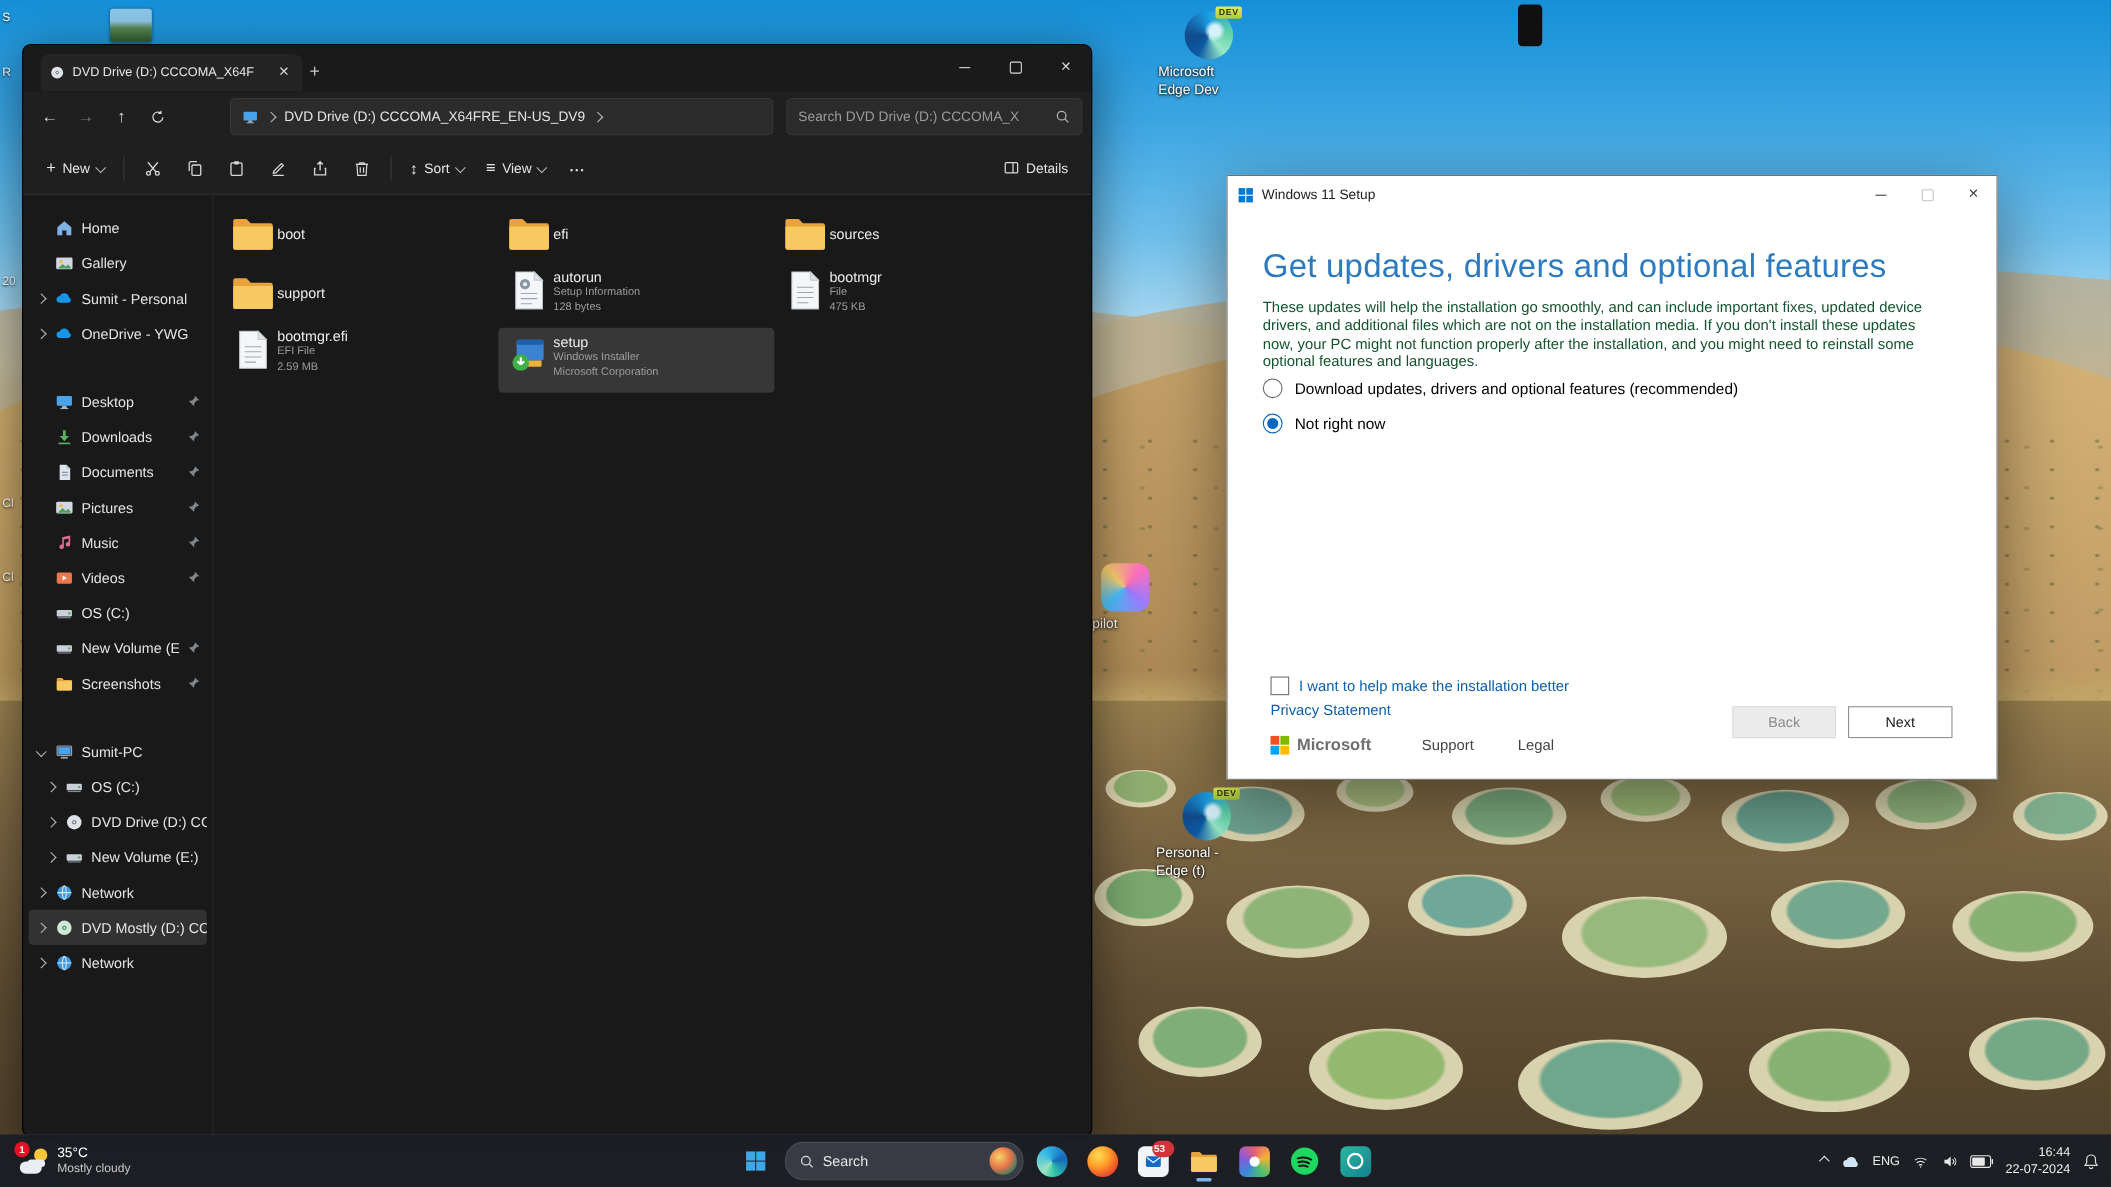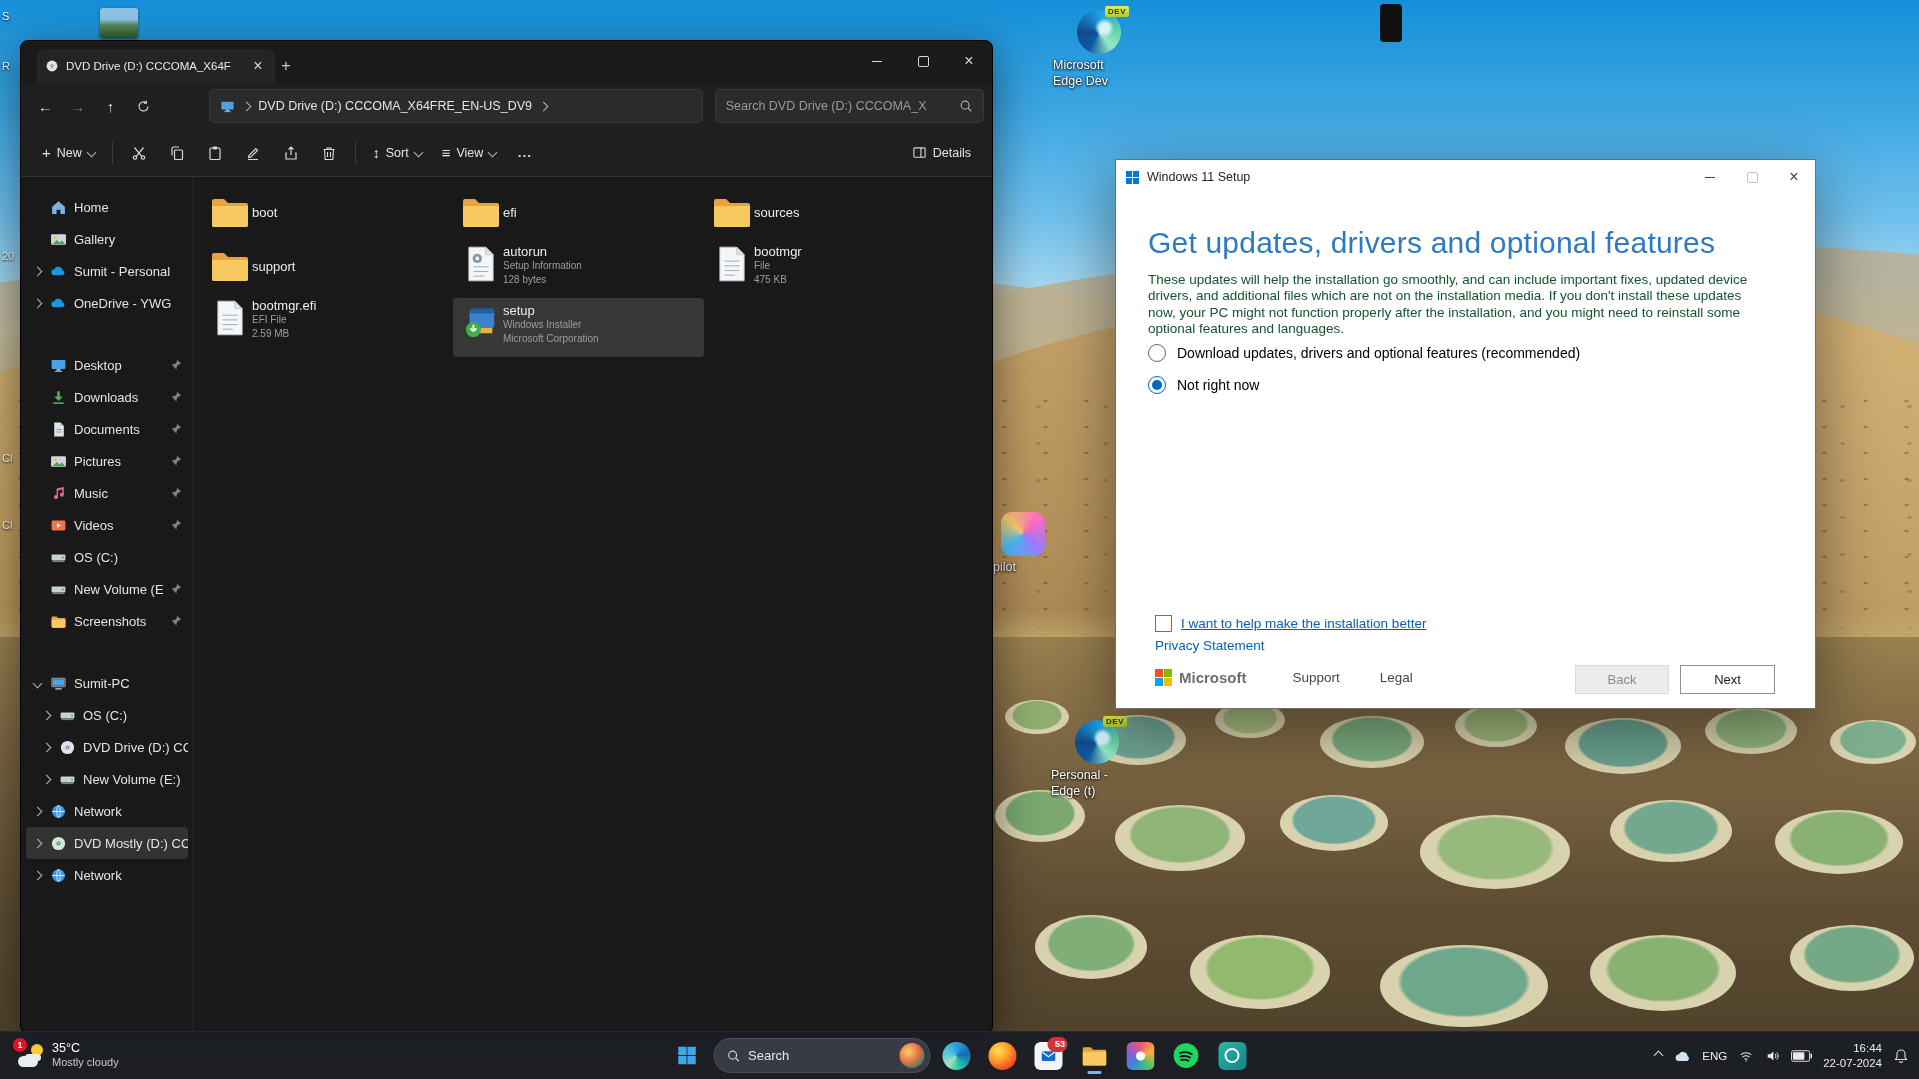--- a/index.html
+++ b/index.html
@@ -106,27 +106,27 @@
   .dlg h1{margin:32px 0 0;font-size:30px;font-weight:300;color:#2e7abf;letter-spacing:.2px}
   .dlg .desc{margin-top:12px;font-size:13.5px;line-height:1.22;color:#14532d}
   .opts{margin-top:4px}
   .opt{display:flex;align-items:center;gap:11px;height:22px;margin-bottom:10px;font-size:14px;color:#000}
   .radio{width:16px;height:16px;border-radius:50%;border:1px solid #666;flex:none;position:relative;background:#fff}
   .radio.on{border-color:#0067c0}
   .radio.on::after{content:"";position:absolute;inset:3px;border-radius:50%;background:#0067c0}
   .helprow{position:absolute;left:39px;top:455px;display:flex;align-items:center;gap:9px}
   .cb{width:15px;height:15px;border:1px solid #707070;background:#fff;flex:none}
   .linkblue{font-size:13.5px;color:#0b5fad}
-  .ul{text-decoration:underline}
+  .ul{}
   .privacy{position:absolute;left:39px;top:478px}
   .dlg-footer{position:absolute;left:39px;top:509px;display:flex;align-items:center}
   .mslogo{display:grid;grid-template-columns:8px 8px;grid-template-rows:8px 8px;gap:1px}
   .msname{margin-left:7px;font-size:15px;font-weight:600;color:#6f6f6f}
   .flink{font-size:13.5px;color:#454545}
-  .btn{position:absolute;top:505px;height:27px;font-size:13px;display:flex;align-items:center;justify-content:center}
+  .btn{position:absolute;top:482px;height:27px;font-size:13px;display:flex;align-items:center;justify-content:center}
   .btn.back{left:459px;width:92px;background:#ececec;border:1px solid #dadada;color:#8a8a8a}
   .btn.next{left:564px;width:93px;background:#fff;border:1px solid #8f8f8f;color:#1a1a1a}
 
   
   .taskbar{position:absolute;left:0;right:0;bottom:0;height:47px;z-index:40;background:rgba(26,29,36,.94);
     border-top:1px solid rgba(255,255,255,.05);display:flex;align-items:center;color:#eee}
   .weather{position:absolute;left:10px;top:0;height:100%;display:flex;align-items:center;gap:8px;padding:0 8px}
   .wico{width:26px;height:26px;position:relative}
   .wico::before{content:"";position:absolute;top:1px;right:1px;width:12px;height:12px;border-radius:50%;background:#f8c83a}
   .wico::after{content:"";position:absolute;bottom:2px;left:0;width:20px;height:11px;border-radius:7px;background:#e8eef4;box-shadow:5px -4px 0 -2px #e8eef4}
@@ -143,21 +143,21 @@
   .bingball{width:25px;height:25px;border-radius:50%;background:radial-gradient(circle at 35% 35%,#f6d365,#e8734a 45%,#2a7f62 80%)}
   .appico{width:28px;height:28px;border-radius:50%}
   .ico-edge{background:conic-gradient(from 220deg,#9be3c0,#35b7e8 30%,#1668b8 60%,#2bc3a8 85%,#9be3c0)}
   .ico-fox{background:radial-gradient(circle at 35% 30%,#ffd24a 8%,#ff9a2a 40%,#e8482a 75%,#b5302a)}
   .ico-mail{border-radius:6px;background:#f2f4f8;display:flex;align-items:center;justify-content:center}
   .ico-photos{border-radius:6px;background:radial-gradient(circle,#fff 0 4px,rgba(255,255,255,0) 5px),
     conic-gradient(#e85d75,#f2b33d,#4fc06a,#3a8ad8,#8a5ad8,#e85d75)}
   .ico-teal{border-radius:6px;background:linear-gradient(135deg,#2ab8a0,#15808e);display:flex;align-items:center;justify-content:center}
   .ico-teal i{width:11px;height:11px;border:2.5px solid #fff;border-radius:50%}
   .nbadge{position:absolute;top:1px;right:1px;min-width:16px;height:15px;border-radius:8px;background:#d13438;color:#fff;
-    font-size:9px;line-height:15px;text-align:right;padding:0 2px;font-weight:700}
+    font-size:9px;line-height:15px;text-align:left;padding:0 2px;font-weight:700}
   .tray{position:absolute;right:6px;top:0;height:100%;display:flex;align-items:center;gap:11px;padding-right:4px}
   .tray .txt{font-size:11.5px;color:#eee}
   .clock{text-align:right;font-size:11.5px;line-height:1.3;color:#eee}
 </style>
 </head>
 <body>
 
 <div class="wp">
   <div class="ridge"></div>
     <div class="ridge2"></div>

